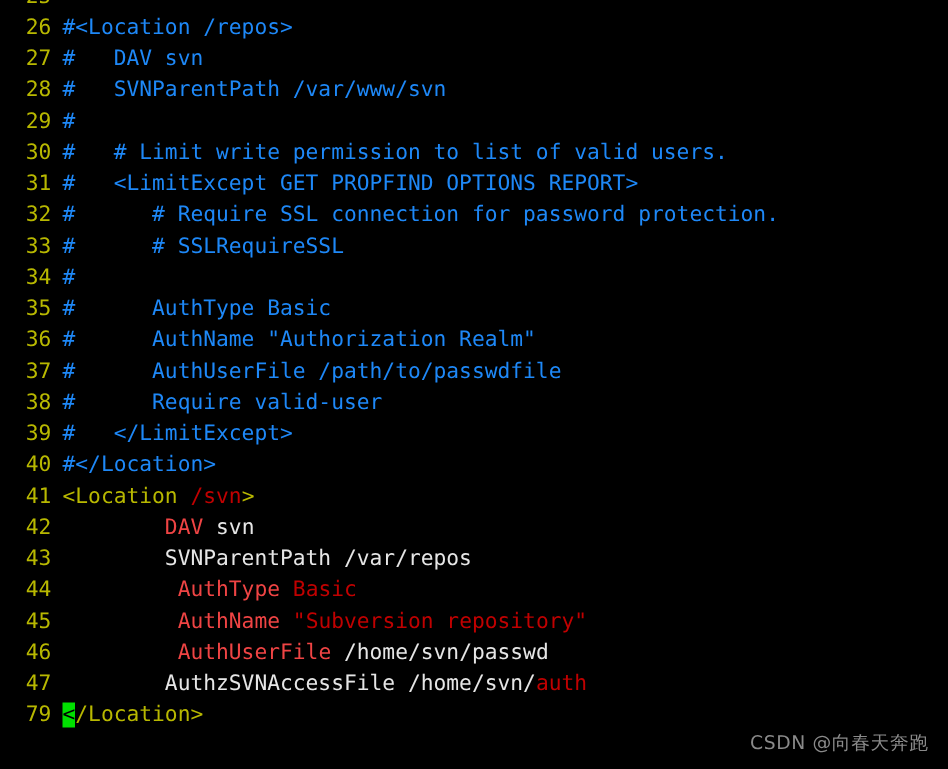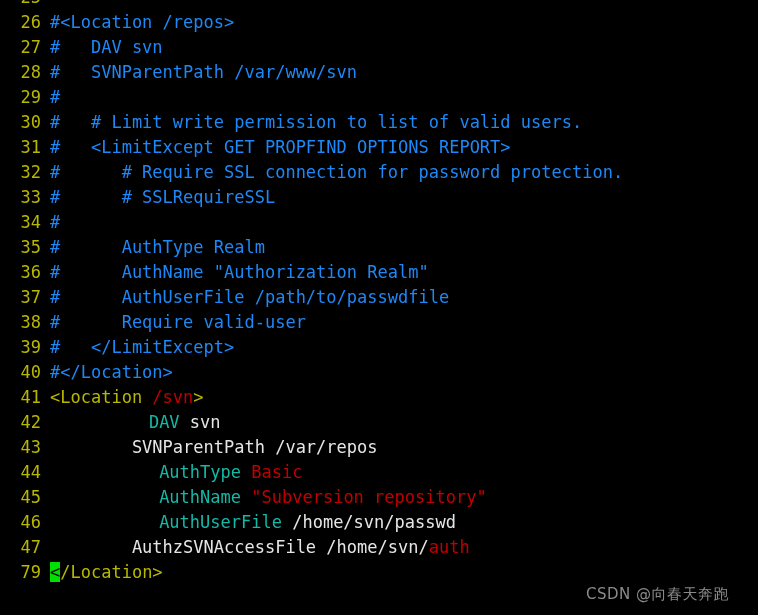--- a/index.html
+++ b/index.html
@@ -35,32 +35,32 @@
   .lnum {
     display: inline-block;
     width: 24px;
     text-align: right;
     color: #b8b800;
   }
   .gap { display: inline-block; width: 9px; }
 
   .cmt      { color: #1e88f7; }   
   .tag      { color: #b8b800; margin-top: 33px; }   
-  .kw       { color: #14b8a6; margin-left: 17px; }   
+  .kw       { color: #ef4444; }   
   .val      { color: #c00000; }   
   .plain    { color: #e6e6e6; }   
 
   .cursor {
     background: #00e000;
     color: #000000;
   }
 
   .watermark {
     position: absolute;
-    right: 29px;
+    right: 15px;
     bottom: 8px;
     color: #8a8a8a;
     font-family: "DejaVu Sans", "Liberation Sans", sans-serif;
     font-size: 15px;
     letter-spacing: 0.5px;
     white-space: nowrap;
     margin-top: 24px;
   }
 </style>
 </head>
@@ -71,21 +71,21 @@
       <div class="line"><span class="lnum">25</span><span class="gap"></span></div>
       <div class="line"><span class="lnum">26</span><span class="gap"></span><span class="cmt">#&lt;Location /repos&gt;</span></div>
       <div class="line"><span class="lnum">27</span><span class="gap"></span><span class="cmt">#   DAV svn</span></div>
       <div class="line"><span class="lnum">28</span><span class="gap"></span><span class="cmt">#   SVNParentPath /var/www/svn</span></div>
       <div class="line"><span class="lnum">29</span><span class="gap"></span><span class="cmt">#</span></div>
       <div class="line"><span class="lnum">30</span><span class="gap"></span><span class="cmt">#   # Limit write permission to list of valid users.</span></div>
       <div class="line"><span class="lnum">31</span><span class="gap"></span><span class="cmt">#   &lt;LimitExcept GET PROPFIND OPTIONS REPORT&gt;</span></div>
       <div class="line"><span class="lnum">32</span><span class="gap"></span><span class="cmt">#      # Require SSL connection for password protection.</span></div>
       <div class="line"><span class="lnum">33</span><span class="gap"></span><span class="cmt">#      # SSLRequireSSL</span></div>
       <div class="line"><span class="lnum">34</span><span class="gap"></span><span class="cmt">#</span></div>
-      <div class="line"><span class="lnum">35</span><span class="gap"></span><span class="cmt">#      AuthType Realm</span></div>
+      <div class="line"><span class="lnum">35</span><span class="gap"></span><span class="cmt">#      AuthType Basic</span></div>
       <div class="line"><span class="lnum">36</span><span class="gap"></span><span class="cmt">#      AuthName "Authorization Realm"</span></div>
       <div class="line"><span class="lnum">37</span><span class="gap"></span><span class="cmt">#      AuthUserFile /path/to/passwdfile</span></div>
       <div class="line"><span class="lnum">38</span><span class="gap"></span><span class="cmt">#      Require valid-user</span></div>
       <div class="line"><span class="lnum">39</span><span class="gap"></span><span class="cmt">#   &lt;/LimitExcept&gt;</span></div>
       <div class="line"><span class="lnum">40</span><span class="gap"></span><span class="cmt">#&lt;/Location&gt;</span></div>
       <div class="line"><span class="lnum">41</span><span class="gap"></span><span class="tag">&lt;Location </span><span class="val">/svn</span><span class="tag">&gt;</span></div>
       <div class="line"><span class="lnum">42</span><span class="gap"></span><span class="plain">        </span><span class="kw">DAV</span><span class="plain"> svn</span></div>
       <div class="line"><span class="lnum">43</span><span class="gap"></span><span class="plain">        SVNParentPath /var/repos</span></div>
       <div class="line"><span class="lnum">44</span><span class="gap"></span><span class="plain">         </span><span class="kw">AuthType</span><span class="plain"> </span><span class="val">Basic</span></div>
       <div class="line"><span class="lnum">45</span><span class="gap"></span><span class="plain">         </span><span class="kw">AuthName</span><span class="plain"> </span><span class="val">"Subversion repository"</span></div>

